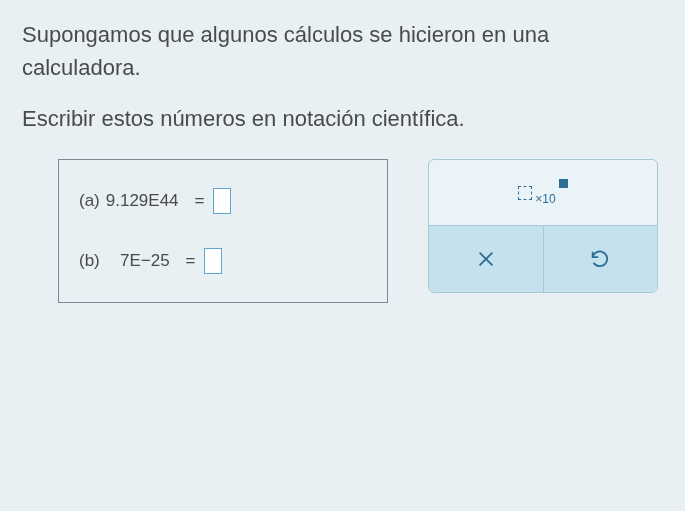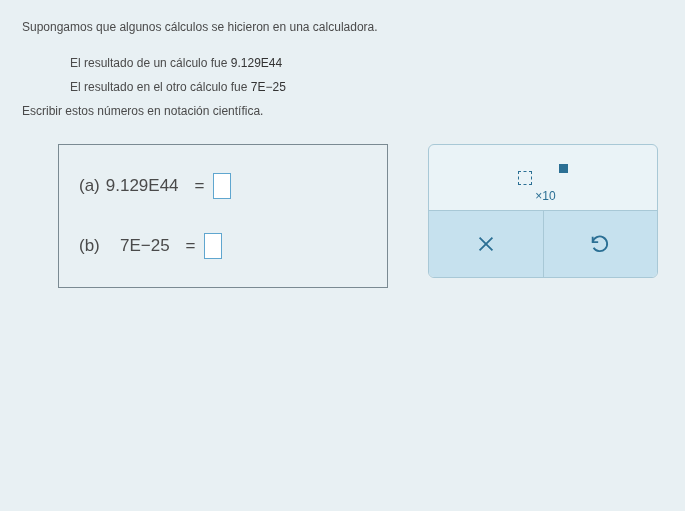--- a/index.html
+++ b/index.html
@@ -5,21 +5,21 @@
   * { box-sizing: border-box; margin: 0; padding: 0; }
   body {
     width: 685px;
     height: 511px;
     background: #e8f0f3;
     font-family: Arial, Helvetica, sans-serif;
     color: #4a4a4a;
     padding: 18px 22px;
     position: relative;
   }
-  .question-text { font-size: 12px; line-height: 1.5; }
+  .question-text { font-size: 22px; line-height: 1.5; }
   .intro { margin-bottom: 18px; }
   .indented { margin-left: 48px; }
   .line { margin-bottom: 6px; }
   .val { color: #333; }
   .instruct { margin-top: 0; margin-bottom: 24px; }
 
   .workarea {
     display: flex;
     align-items: flex-start;
     gap: 40px;
@@ -79,21 +79,21 @@
   }
   .box-tiny {
     width: 9px; height: 9px;
     border: 1px solid #2b6f94;
     background: #2b6f94;
     display: inline-block;
     position: relative;
     top: -9px;
     margin-left: 1px;
   }
-  .x10 { font-size: 12px; position: relative; top: 18px; margin-left:1px;}
+  .x10 { font-size: 12px; position: relative; top: 6px; margin-left:1px;}
   
   .tool-bottom {
     height: 66px;
     background: #c6e1ee;
     display: flex;
   }
   .tool-btn {
     flex: 1;
     display: flex;
     align-items: center;
@@ -104,28 +104,20 @@
   }
   .tool-btn + .tool-btn { border-left: 1px solid #a8c8d6; }
   .tool-btn svg { width: 22px; height: 22px; stroke: #2b6f94; fill: none; stroke-width: 2; }
 </style>
 </head>
 <body>
 
 <div class="question-text">
   <p class="intro">Supongamos que algunos cálculos se hicieron en una calculadora.</p>
 
-  <div class="indented">
-    <p class="line">
-      <span>El resultado de un cálculo fue </span><span class="val">9.129E44</span>
-    </p>
-    <p class="line">
-      <span>El resultado en el otro cálculo fue </span><span class="val">7E−25</span>
-    </p>
-  </div>
 
   <p class="instruct">Escribir estos números en notación científica.</p>
 </div>
 
 <div class="workarea">
   <div class="answer-box">
     <div class="row">
       <span class="lbl">(a)</span>
       <span class="expr">9.129E44</span>
       <span class="eq">=</span>

